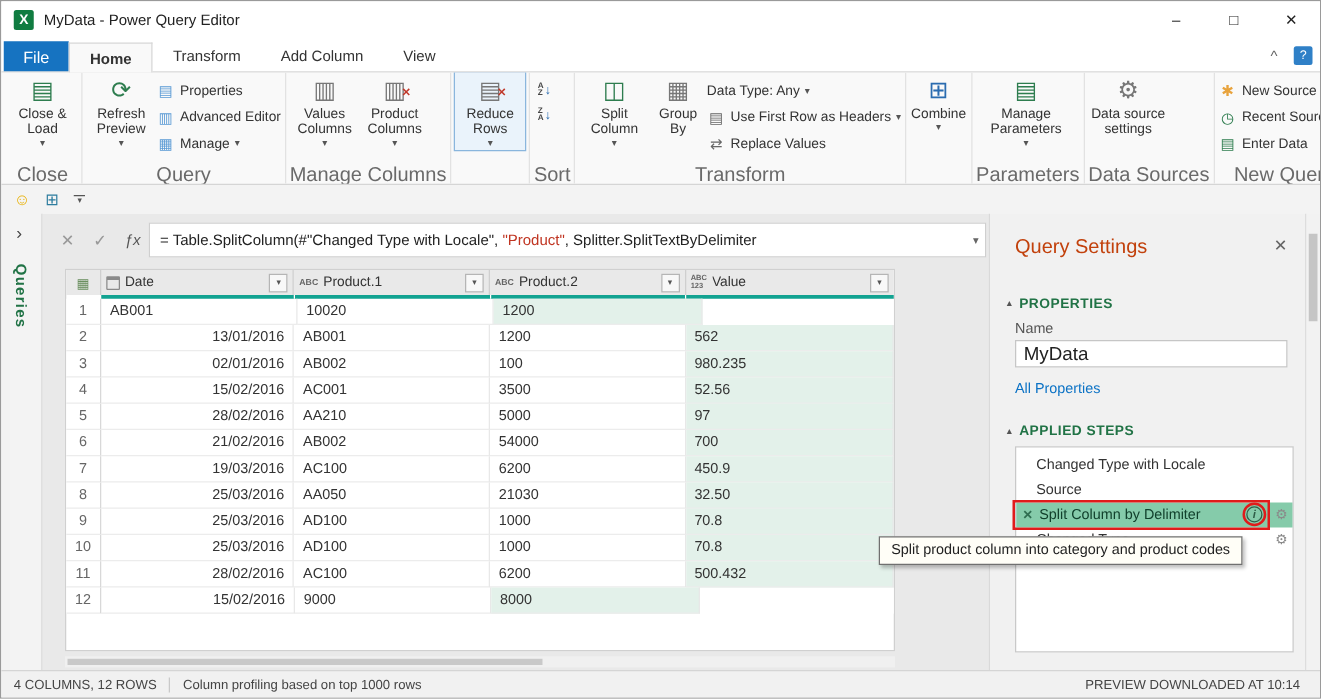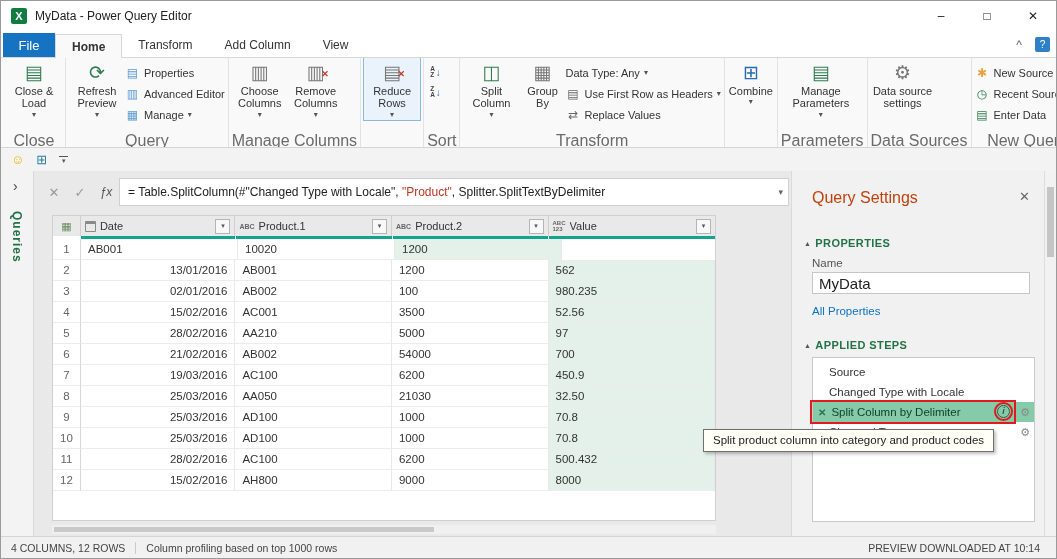--- a/index.html
+++ b/index.html
@@ -183,26 +183,26 @@
           </div>
         </div>
       </div>
       <div class="rgroup-label">Query</div>
     </div>
 
     <div class="rgroup">
       <div class="rgroup-content">
         <div class="bigbtn">
           <span class="bicon">▥</span>
-          <span>Choose Columns</span>
+          <span>Values Columns</span>
           <span class="dd">▾</span>
         </div>
         <div class="bigbtn">
           <span class="bicon">▥<span class="ovl">✕</span></span>
-          <span>Remove Columns</span>
+          <span>Product Columns</span>
           <span class="dd">▾</span>
         </div>
       </div>
       <div class="rgroup-label">Manage Columns</div>
     </div>
 
     <div class="rgroup">
       <div class="rgroup-content">
         <div class="bigbtn hlbtn">
           <span class="bicon">▤<span class="ovl">✕</span></span>
@@ -449,21 +449,20 @@
           <div class="grid-row">
             <div class="cell num">11</div>
             <div class="cell date">28/02/2016</div>
             <div class="cell p1">AC100</div>
             <div class="cell p2">6200</div>
             <div class="cell val">500.432</div>
           </div>
           <div class="grid-row">
             <div class="cell num">12</div>
             <div class="cell date">15/02/2016</div>
-            <div class="cell p1">AH800</div>
             <div class="cell p2">9000</div>
             <div class="cell val">8000</div>
           </div>
         </div>
     </div>
 
     <div class="hscroll">
         <div class="hthumb"></div>
       </div>
 
@@ -473,24 +472,24 @@
 
       <div class="sec-h props-h"><span class="tri">▲</span><span>PROPERTIES</span></div>
       <div class="name-label">Name</div>
       <input class="name-input" value="MyData" style="">
       <div class="all-props">All Properties</div>
 
       <div class="sec-h steps-h"><span class="tri">▲</span><span>APPLIED STEPS</span></div>
 
       <div class="steps-box">
         <div class="step">
+          <span>Changed Type with Locale</span>
+        </div>
+        <div class="step">
           <span>Source</span>
-        </div>
-        <div class="step">
-          <span>Changed Type with Locale</span>
         </div>
         <div class="step selected">
           <span class="x">✕</span><span>Split Column by Delimiter</span>
           <span class="red-circle">
               <span class="info">i</span>
             </span>
           <span class="gear">⚙</span>
           <div class="red-box"></div>
         </div>
         <div class="step">

